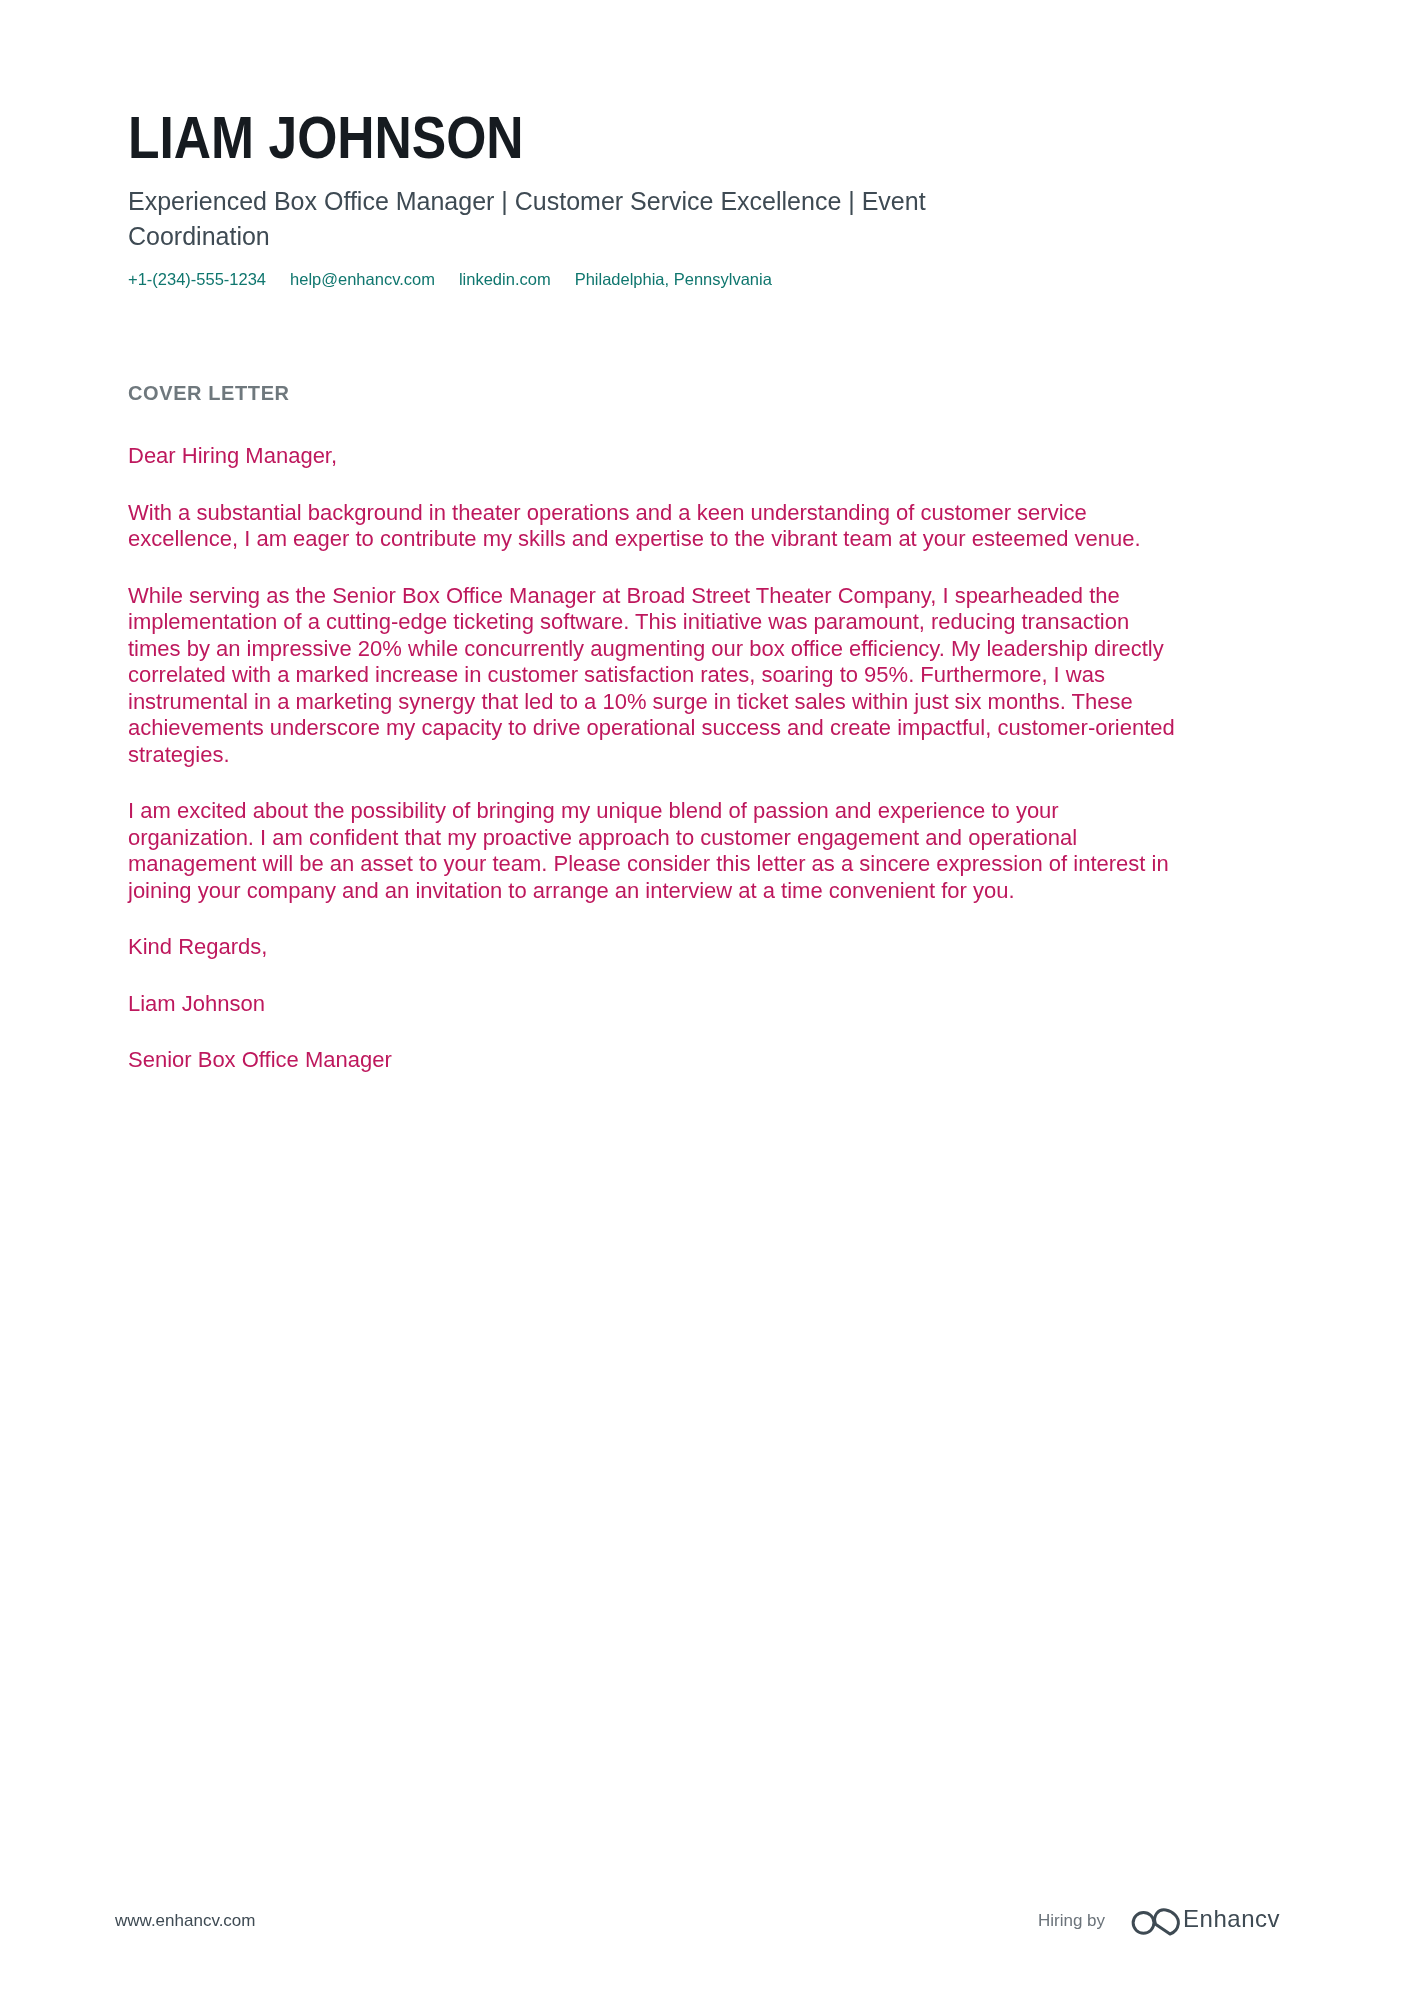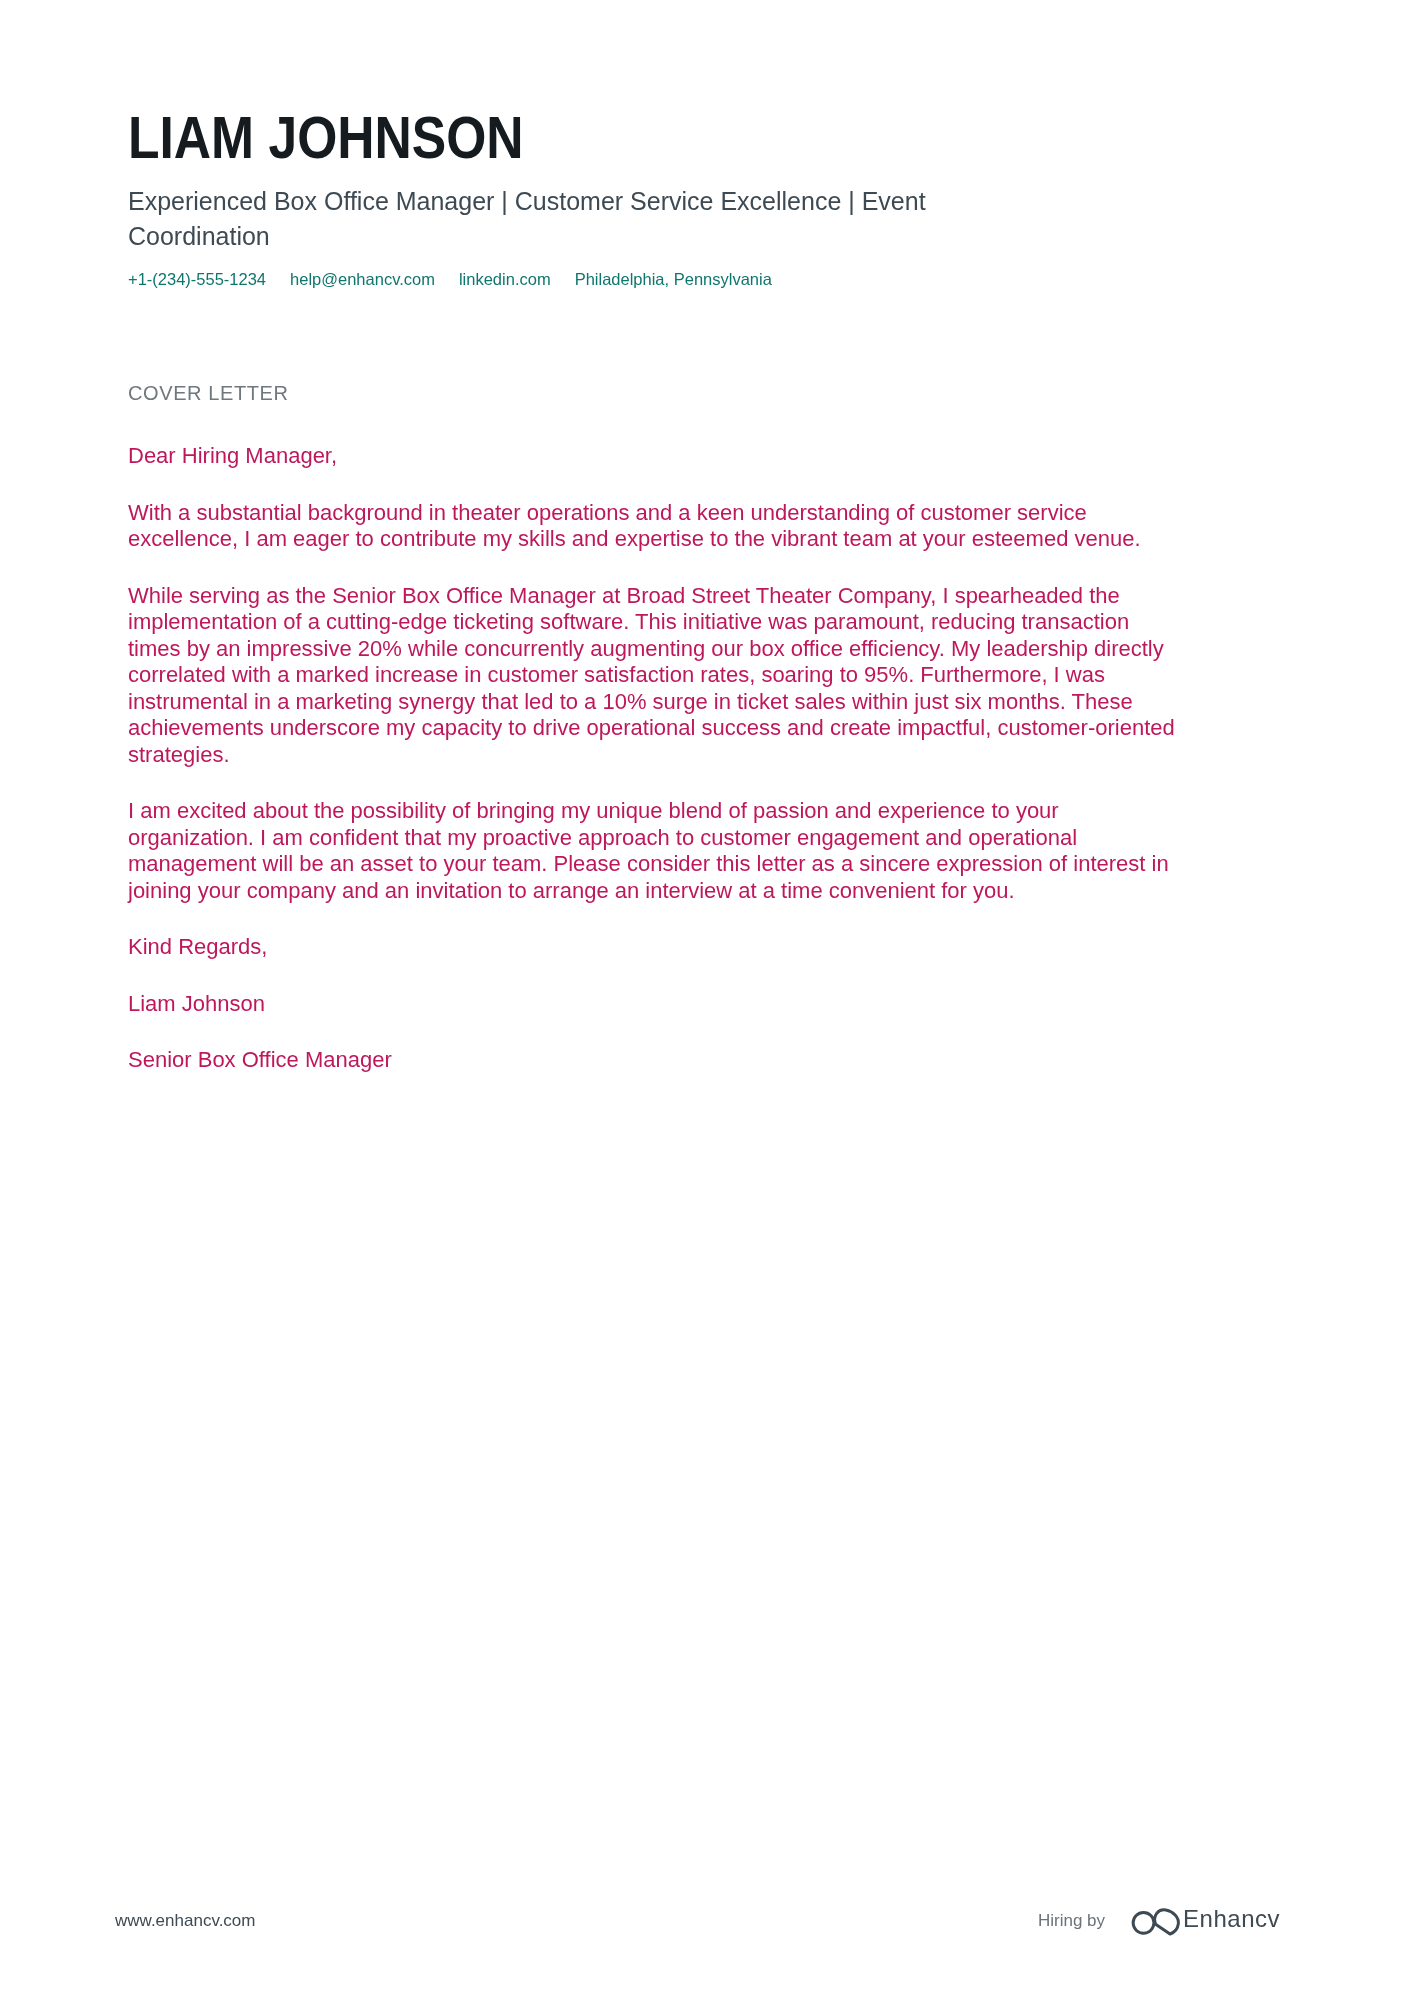--- a/index.html
+++ b/index.html
@@ -41,21 +41,21 @@
     gap: 24px;
     font-size: 16.5px;
     color: #0f766e;
   }
 
   
   .letter { position: absolute; left: 128px; top: 382px; width: 1190px; }
   .section-label {
     margin: 0 0 38px 0;
     font-size: 20px;
-    font-weight: 400;
+    font-weight: 700;
     letter-spacing: 0.6px;
     color: #6f787d;
   }
   .letter p.body-text {
     margin: 0 0 30px 0;
     font-size: 22px;
     line-height: 26.5px;
     color: #be185d;
     white-space: pre-line;
   }

